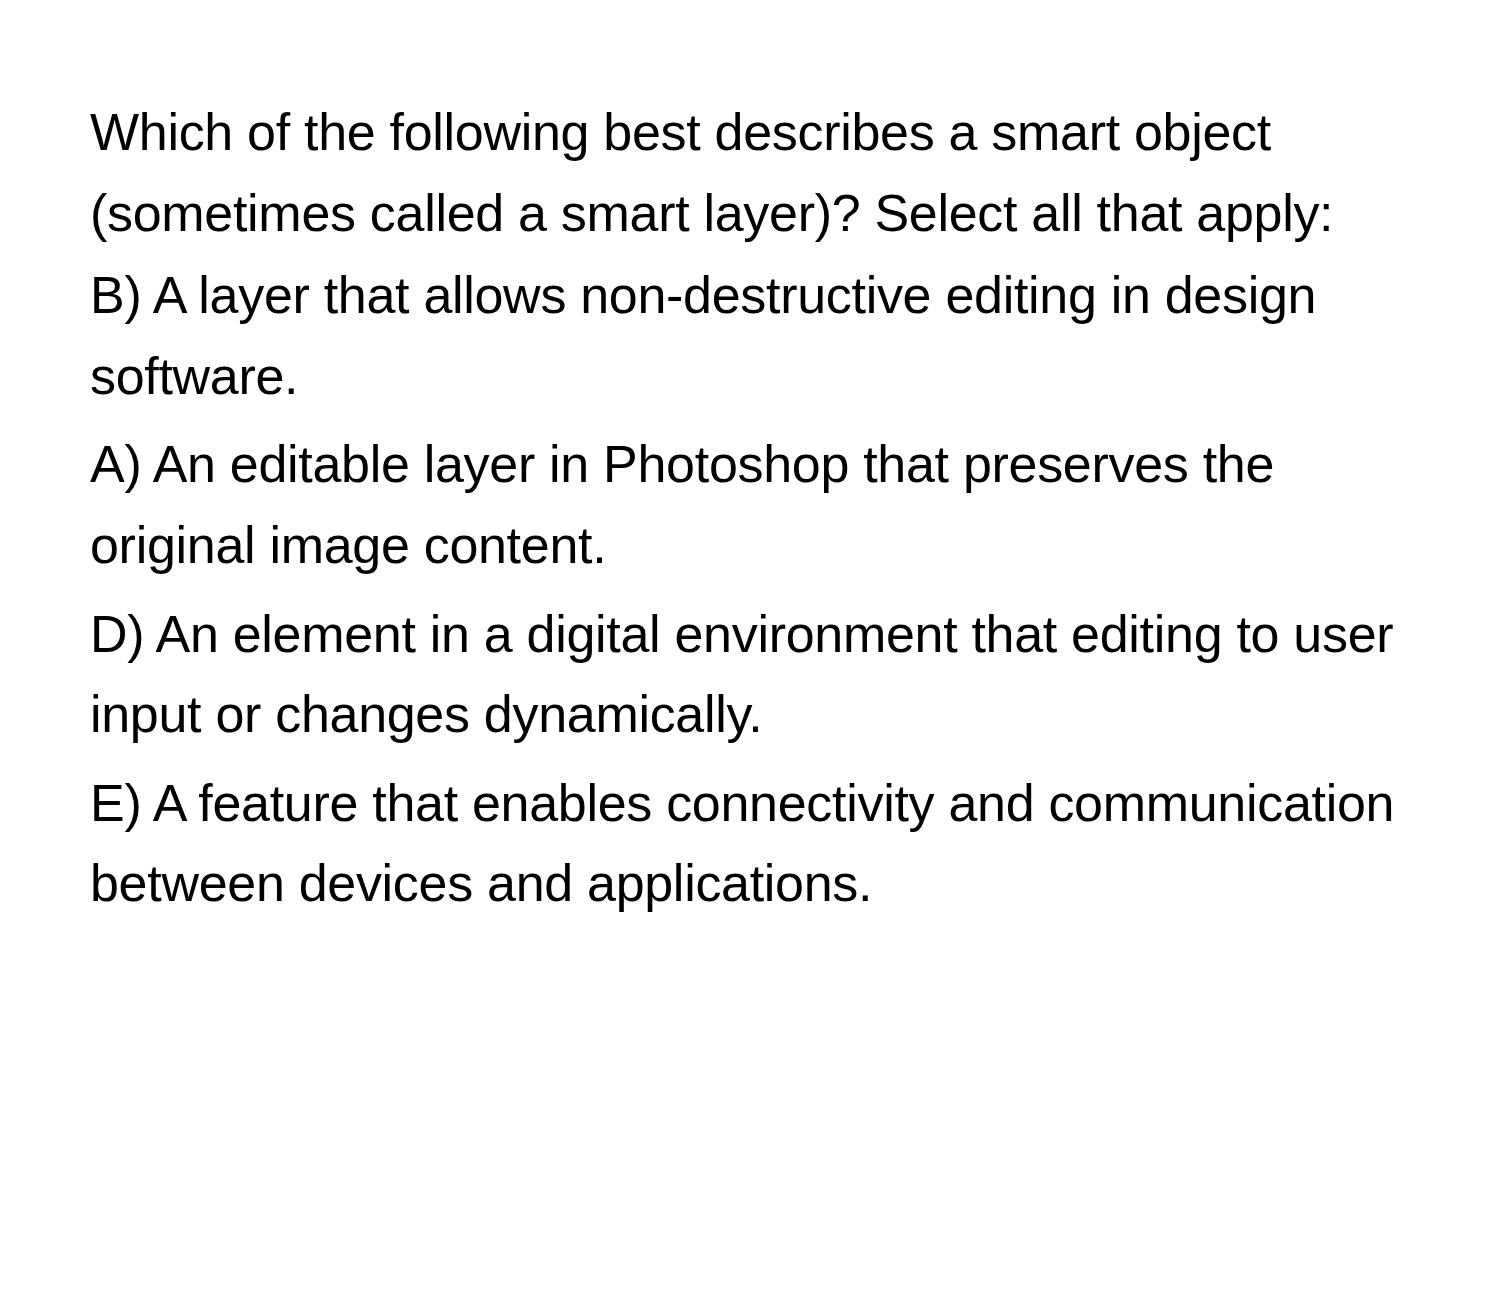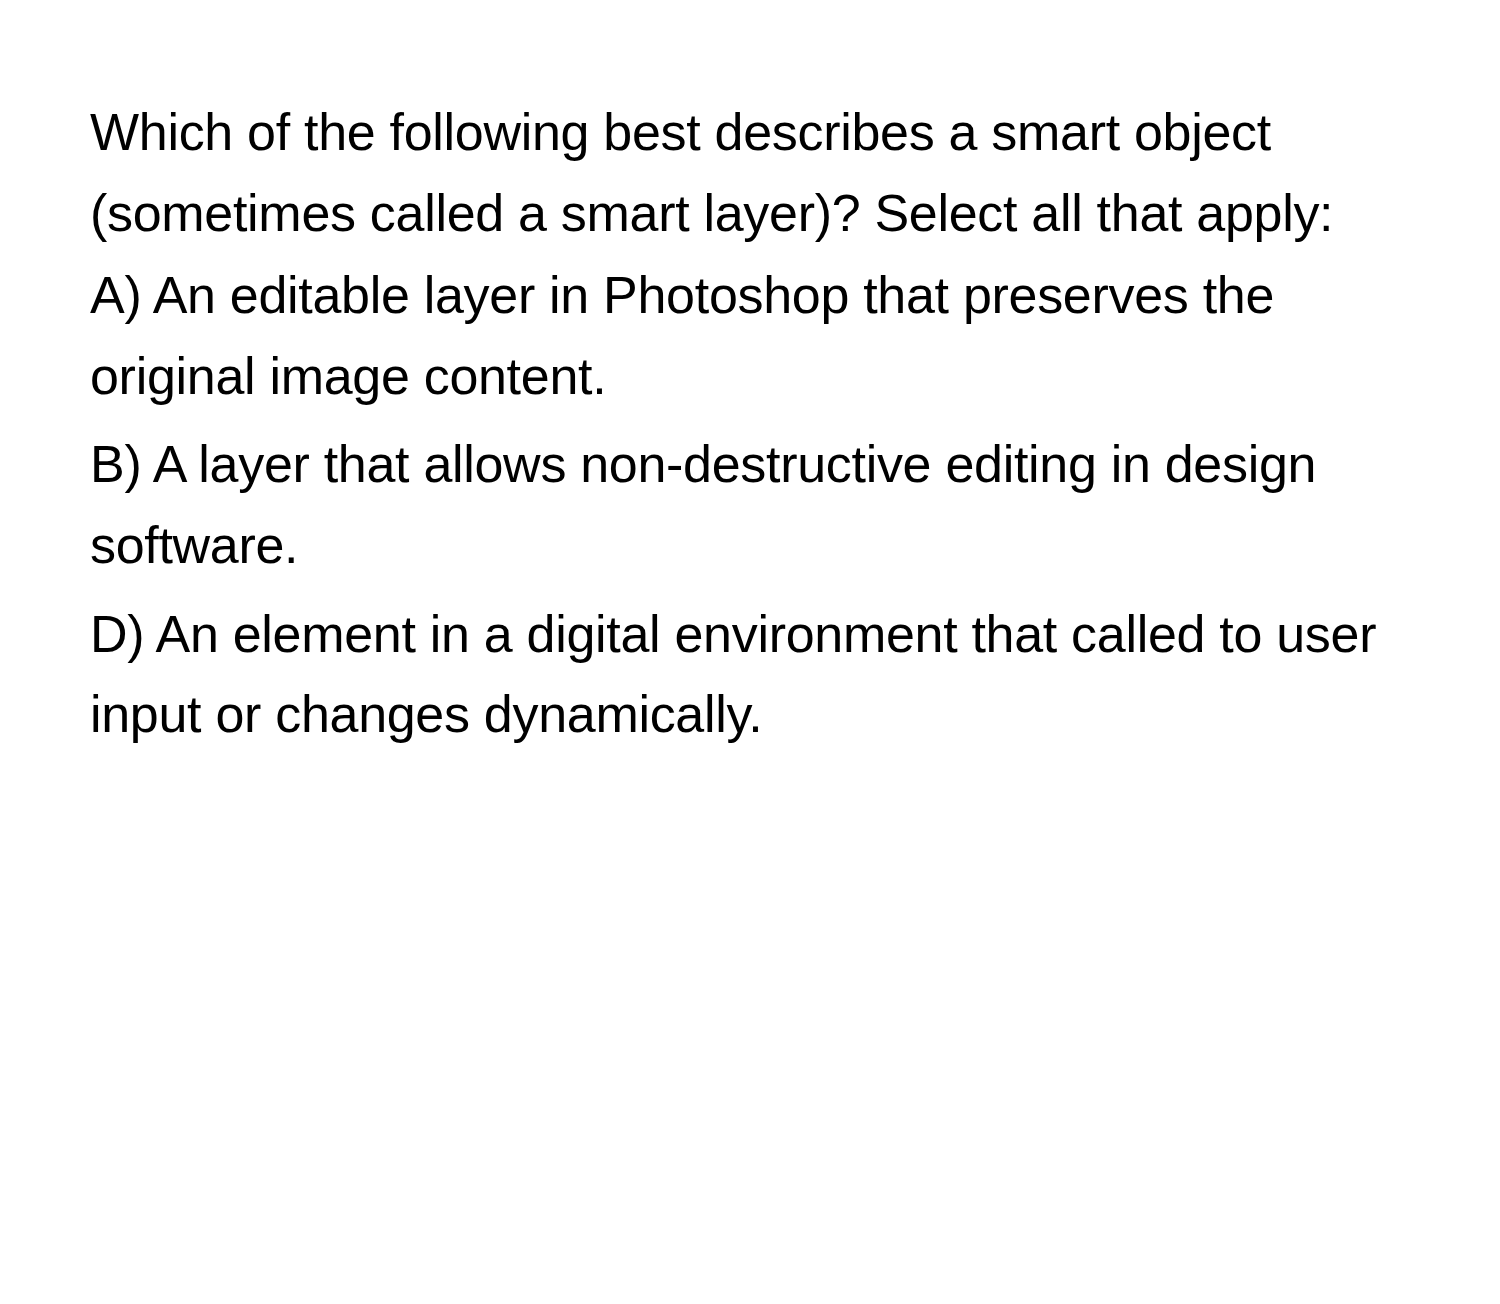--- a/index.html
+++ b/index.html
@@ -25,16 +25,17 @@
     }
     .option {
       margin-top: 0px;
     }
   </style>
 </head>
 <body>
 
 <div class="question-container">
   <div class="question-text">Which of the following best describes a smart object (sometimes called a smart layer)? Select all that apply:</div>
+  <div class="option">B) A layer that allows non-destructive editing in design software.</div>
   <div class="option">A) An editable layer in Photoshop that preserves the original image content.</div>
-  <div class="option">B) A layer that allows non-destructive editing in design software.</div>
-  <div class="option">D) An element in a digital environment that called to user input or changes dynamically.</div>
+  <div class="option">D) An element in a digital environment that editing to user input or changes dynamically.</div>
+  <div class="option">E) A feature that enables connectivity and communication between devices and applications.</div>
 </div>
 
 </body></html>

